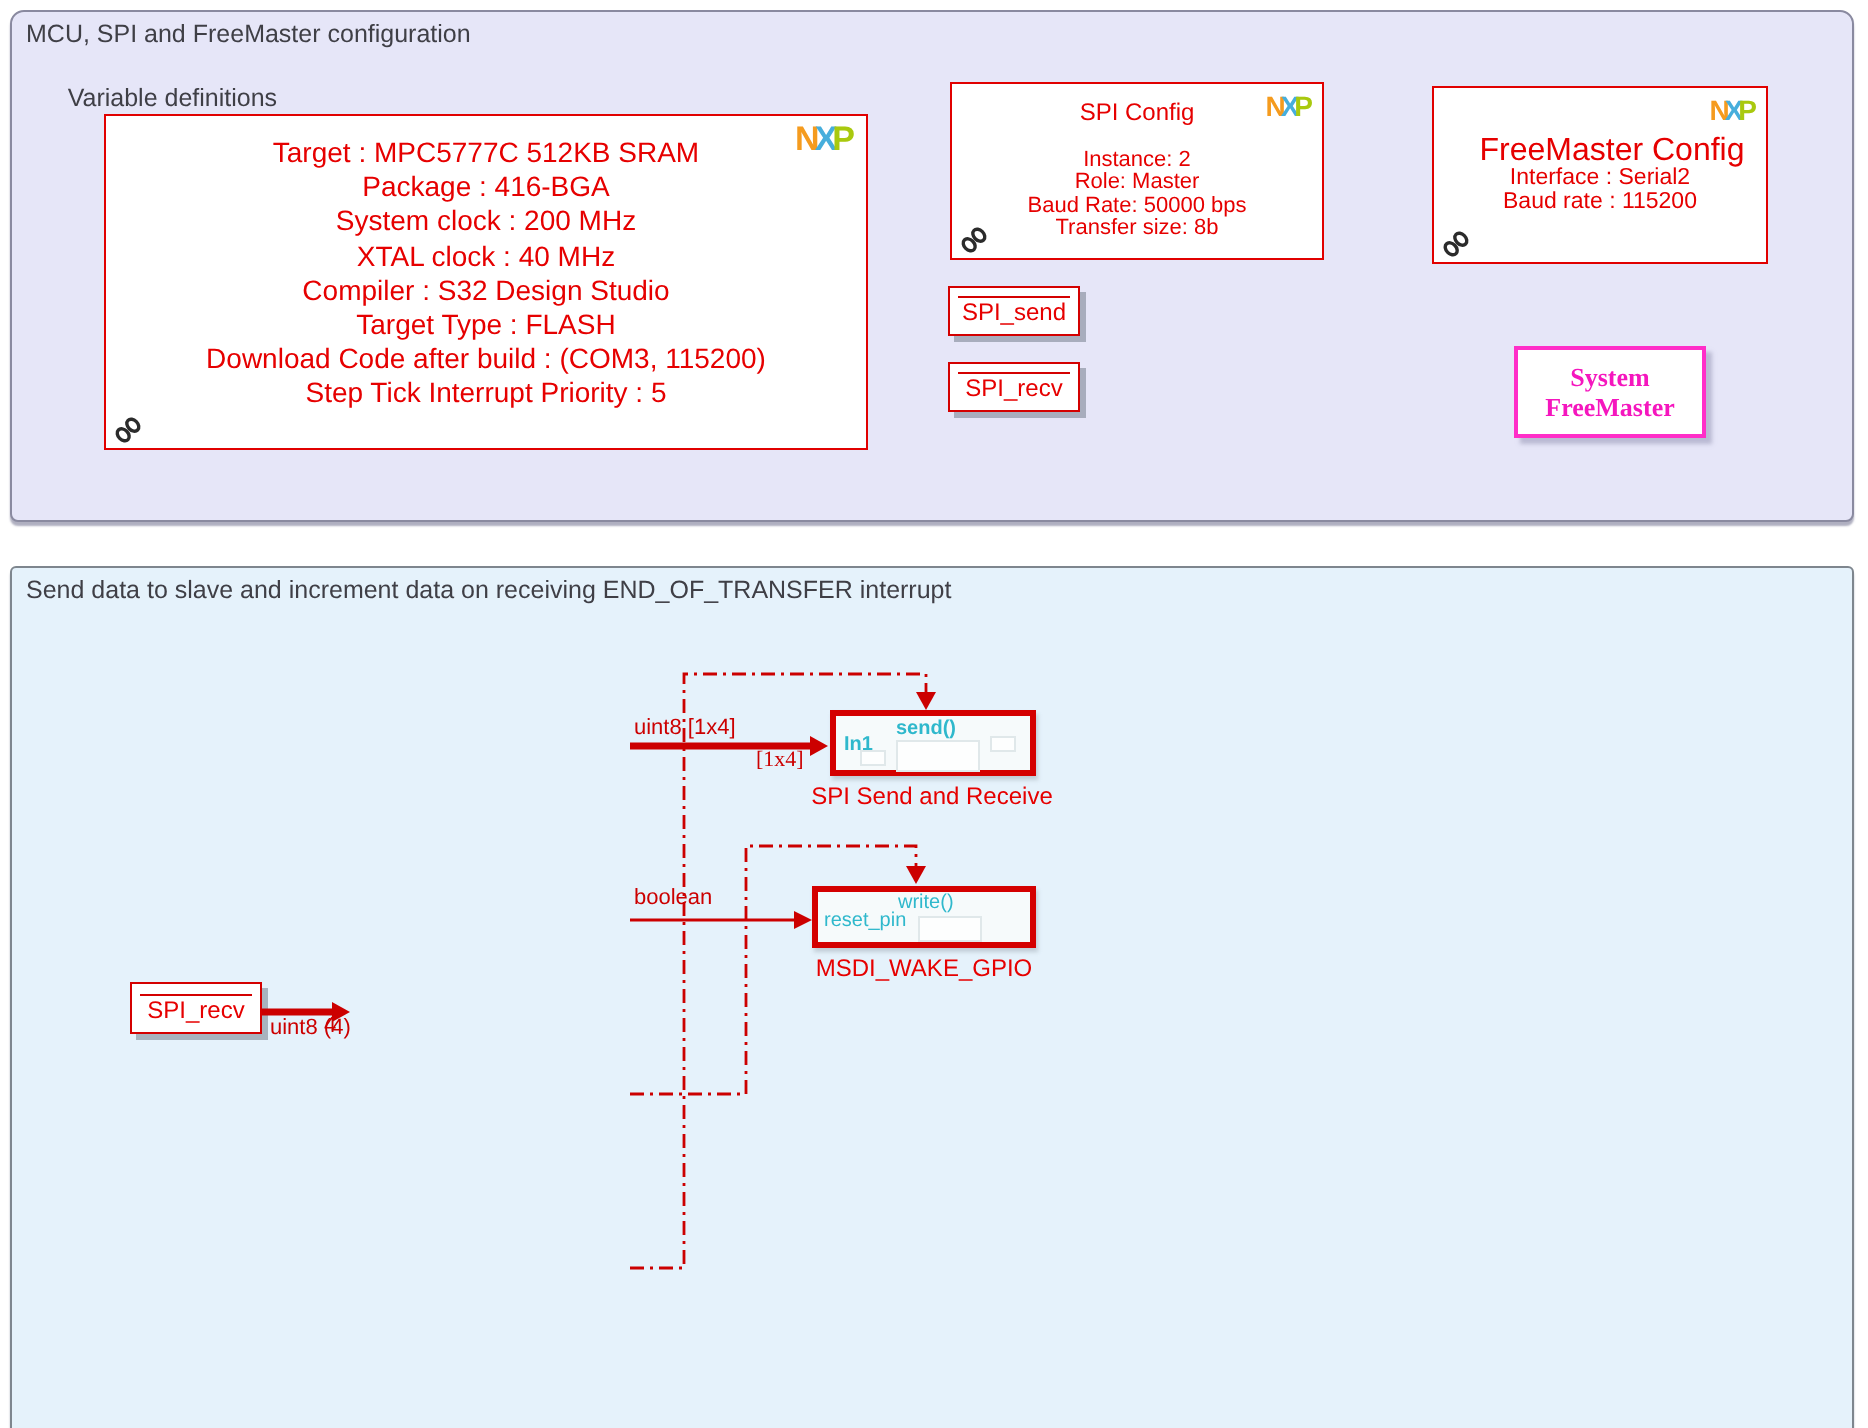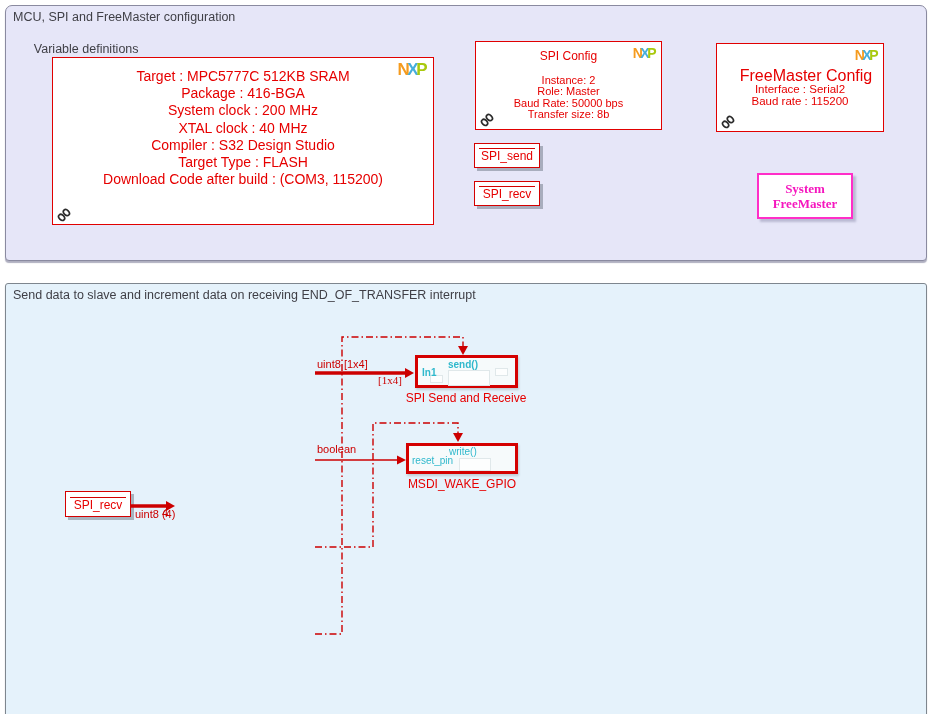--- a/index.html
+++ b/index.html
@@ -89,20 +89,21 @@
 
   <div class="redblock mcu">
     <span class="nxp nxp-big"><i class="l-n">N</i><i class="l-x">X</i><i class="l-p">P</i></span>
     <div>Target : MPC5777C 512KB SRAM</div>
     <div>Package : 416-BGA</div>
     <div>System clock : 200 MHz</div>
     <div>XTAL clock : 40 MHz</div>
     <div>Compiler : S32 Design Studio</div>
     <div>Target Type : FLASH</div>
     <div>Download Code after build : (COM3, 115200)</div>
+    <div>Step Tick Interrupt Priority : 5</div>
     <span class="linkicon">
       <svg viewBox="0 0 14 14" width="14" height="14">
           <g fill="none" stroke="#2b2b2b" stroke-width="1.7">
         <ellipse cx="4.6" cy="9.4" rx="2.5" ry="3.4" transform="rotate(-45 4.6 9.4)"></ellipse>
         <ellipse cx="9.4" cy="4.6" rx="2.5" ry="3.4" transform="rotate(-45 9.4 4.6)"></ellipse>
           </g>
         </svg>
     </span>
   </div>
 

